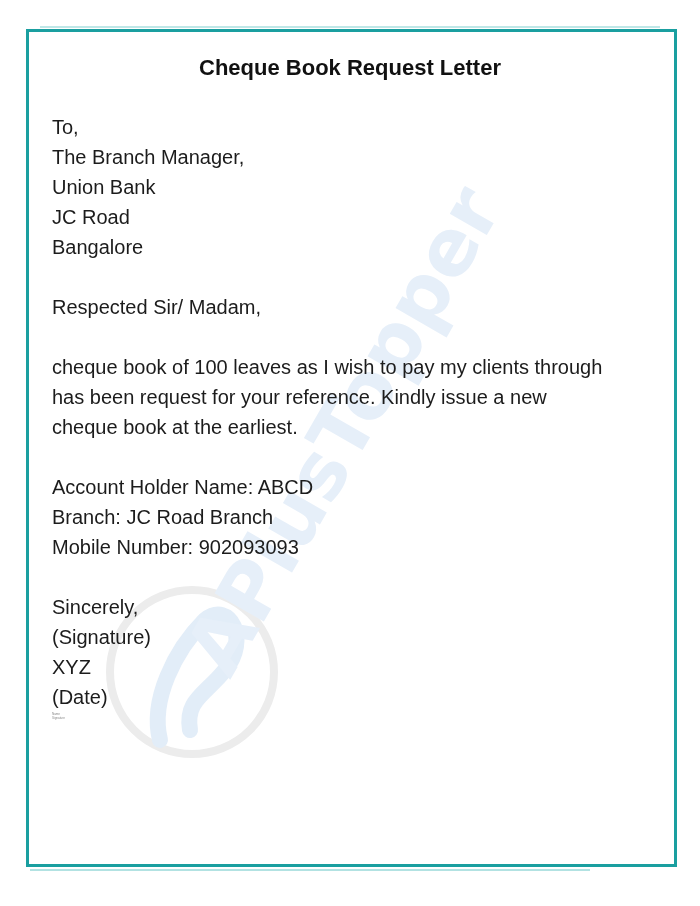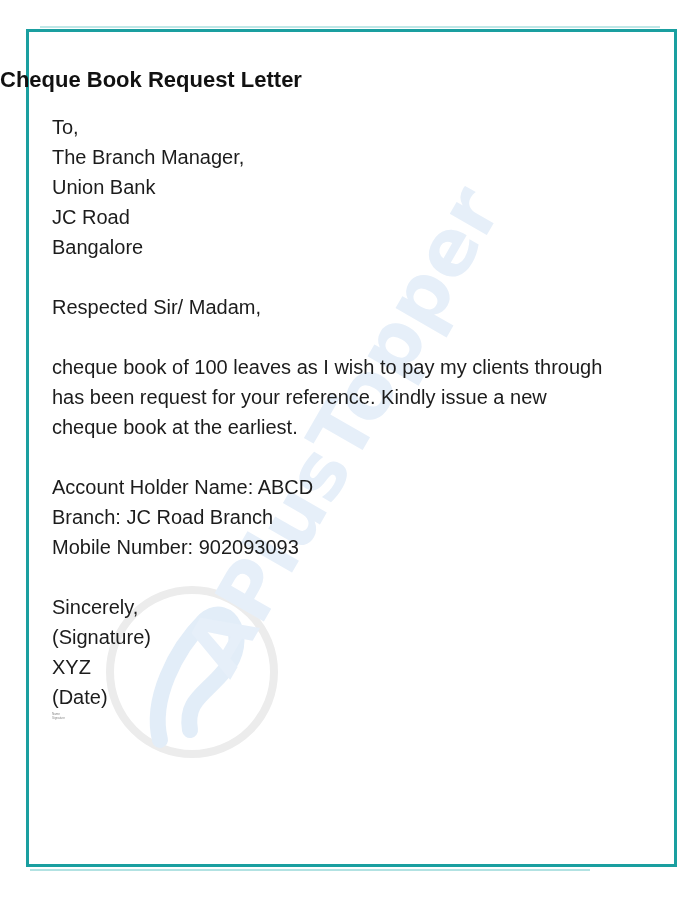--- a/index.html
+++ b/index.html
@@ -42,24 +42,24 @@
       width: 560px;
       height: 2px;
       background: #7fcfcf;
       opacity: 0.6;
     }
     .title {
       position: absolute;
       left: 0;
       top: 55px;
       width: 700px;
+      text-align: center;
       font-weight: bold;
       font-size: 22px;
       color: #111111;
-      margin-top: 12px;
     }
     .content {
       position: absolute;
       left: 36px;
       top: 112px;
       width: 640px;
       font-size: 20px;
       line-height: 30px;
       color: #1c1c1c;
       margin-left: 16px;

